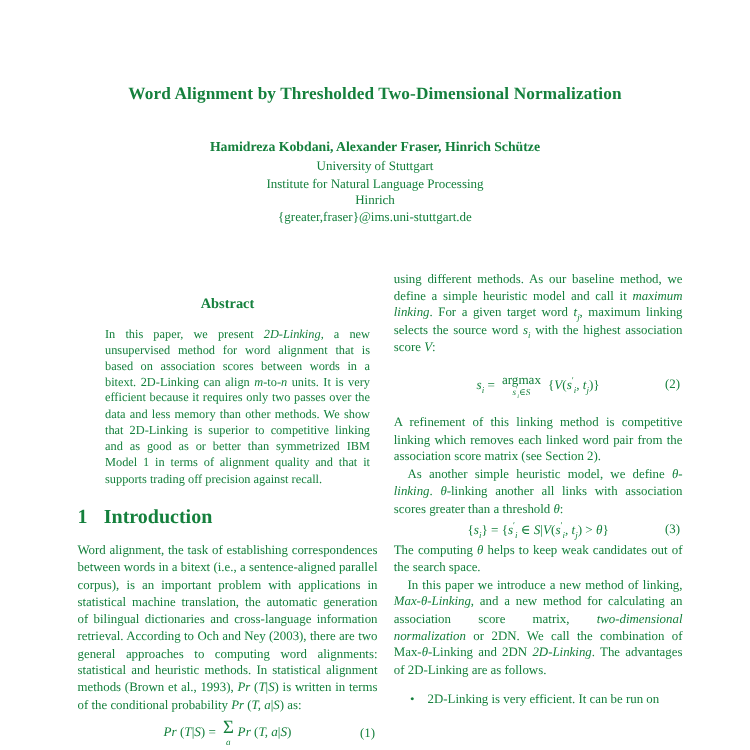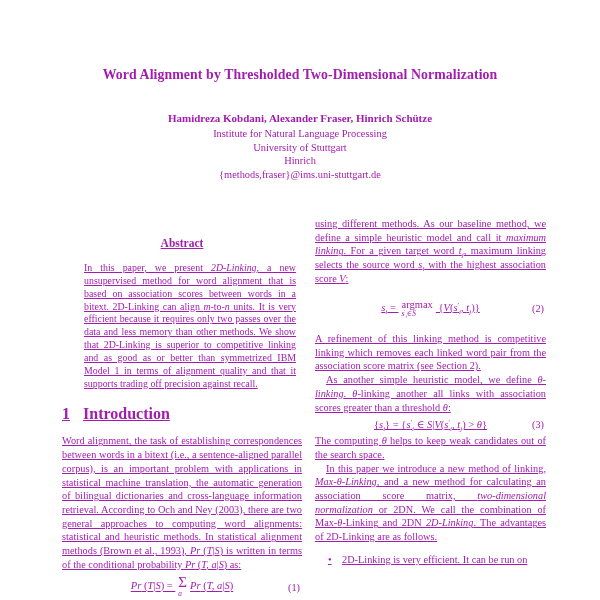--- a/index.html
+++ b/index.html
@@ -1,33 +1,33 @@
 <!DOCTYPE html>
 <html><head>
 <meta charset="utf-8">
 <style>
   html,body { margin:0; padding:0; background:#e8e8e8; }
   .page {
     position:relative; width:600px; height:600px; margin:0 auto;
     background:#ffffff; overflow:hidden;
-    font-family:"Liberation Serif","DejaVu Serif",serif; color:#a21caf;
+    font-family:"Liberation Serif","DejaVu Serif",serif; color:#15803d;
   }
   .title {
     position:absolute; top:67px; left:0; width:600px; margin:0;
     text-align:center; font-size:13.8px; font-weight:bold; letter-spacing:0.1px;
   }
   .authors {
     position:absolute; top:112px; left:0; width:600px;
     text-align:center; font-size:11px; font-weight:bold;
   }
   .affiliation {
     position:absolute; top:127px; left:0; width:600px;
     text-align:center; font-size:10.4px; line-height:13.6px;
   }
-  .col { position:absolute;text-decoration:underline; }
+  .col { position:absolute; }
   .col-left  { left:62px;  top:221px; width:240px; }
   .col-right { left:315px; top:217px; width:231px; }
   .abstract-heading {
     text-align:center; font-weight:bold; font-size:11.5px;
     margin:16px 0 13px 0;
   }
   .abstract-body {
     font-size:9.9px; line-height:12.85px; text-align:justify;
     margin:0 6px 0 22px;
   }
@@ -36,21 +36,21 @@
   .body-text { font-size:10.3px; line-height:13.7px; text-align:justify; margin:0; }
   .indent { text-indent:11px; }
   .equation {
     position:relative; display:flex; justify-content:center; align-items:center;
     margin:4px 0; font-size:10.5px; white-space:nowrap;
   }
   .equation.eq-argmax { margin:13px 0 14px 0; }
   .equation.eq-clipped { margin:4px 0 0 0; }
   .eq-num { position:absolute; right:2px; top:50%; transform:translateY(-50%); font-size:10.3px; }
   .argmax-stack, .sum-stack {
-    display:inline-flex; flex-direction:column; align-items:flex-start;
+    display:inline-flex; flex-direction:column; align-items:center;
     vertical-align:middle; margin:0 3px;
   }
   .argmax-top { line-height:11px; }
   .argmax-sub, .sum-sub { font-size:7.3px; line-height:8.5px; }
   .sum-sign { font-size:15px; line-height:15px; }
   .page sub { font-size:0.68em; line-height:0; }
   .page sup { font-size:0.68em; line-height:0; }
   .bullet-item {
     display:flex; margin-top:9px; padding-left:13px;
     font-size:10.3px; line-height:13.7px;
@@ -61,24 +61,24 @@
 </head>
 <body>
 
 <div class="page">
 
   <h1 class="title">Word Alignment by Thresholded Two-Dimensional Normalization</h1>
 
   <div class="authors">Hamidreza Kobdani, Alexander Fraser, Hinrich Schütze</div>
 
   <div class="affiliation">
+    <div>University of Stuttgart</div>
     <div>Institute for Natural Language Processing</div>
-    <div>University of Stuttgart</div>
     <div>Hinrich</div>
-    <div>{methods,fraser}@ims.uni-stuttgart.de</div>
+    <div>{greater,fraser}@ims.uni-stuttgart.de</div>
   </div>
 
   <div class="col col-left">
     <div class="abstract-heading">Abstract</div>
     <p class="abstract-body"><span>In this paper, we present </span><span style="font-style: italic;">2D-Linking</span><span>, a new unsupervised method for word alignment that is based on association scores between words in a bitext. 2D-Linking can align </span><span style="font-style: italic;">m</span><span>-to-</span><span style="font-style: italic;">n</span><span> units. It is very efficient because it requires only two passes over the data and less memory than other methods. We show that 2D-Linking is superior to competitive linking and as good as or better than symmetrized IBM Model 1 in terms of alignment quality and that it supports trading off precision against recall.</span></p>
 
     <h2 class="section-heading">
       <span class="sec-num">1</span><span>Introduction</span>
     </h2>
     <p class="body-text"><span>Word alignment, the task of establishing correspondences between words in a bitext (i.e., a sentence-aligned parallel corpus), is an important problem with applications in statistical machine translation, the automatic generation of bilingual dictionaries and cross-language information retrieval. According to Och and Ney (2003), there are two general approaches to computing word alignments: statistical and heuristic methods. In statistical alignment methods (Brown et al., 1993), </span><span style="font-style: italic;">Pr</span><span> (</span><span style="font-style: italic;">T</span><span>|</span><span style="font-style: italic;">S</span><span>)</span><span> is written in terms of the conditional probability </span><span style="font-style: italic;">Pr</span><span> (</span><span style="font-style: italic;">T, a</span><span>|</span><span style="font-style: italic;">S</span><span>)</span><span> as:</span></p>

